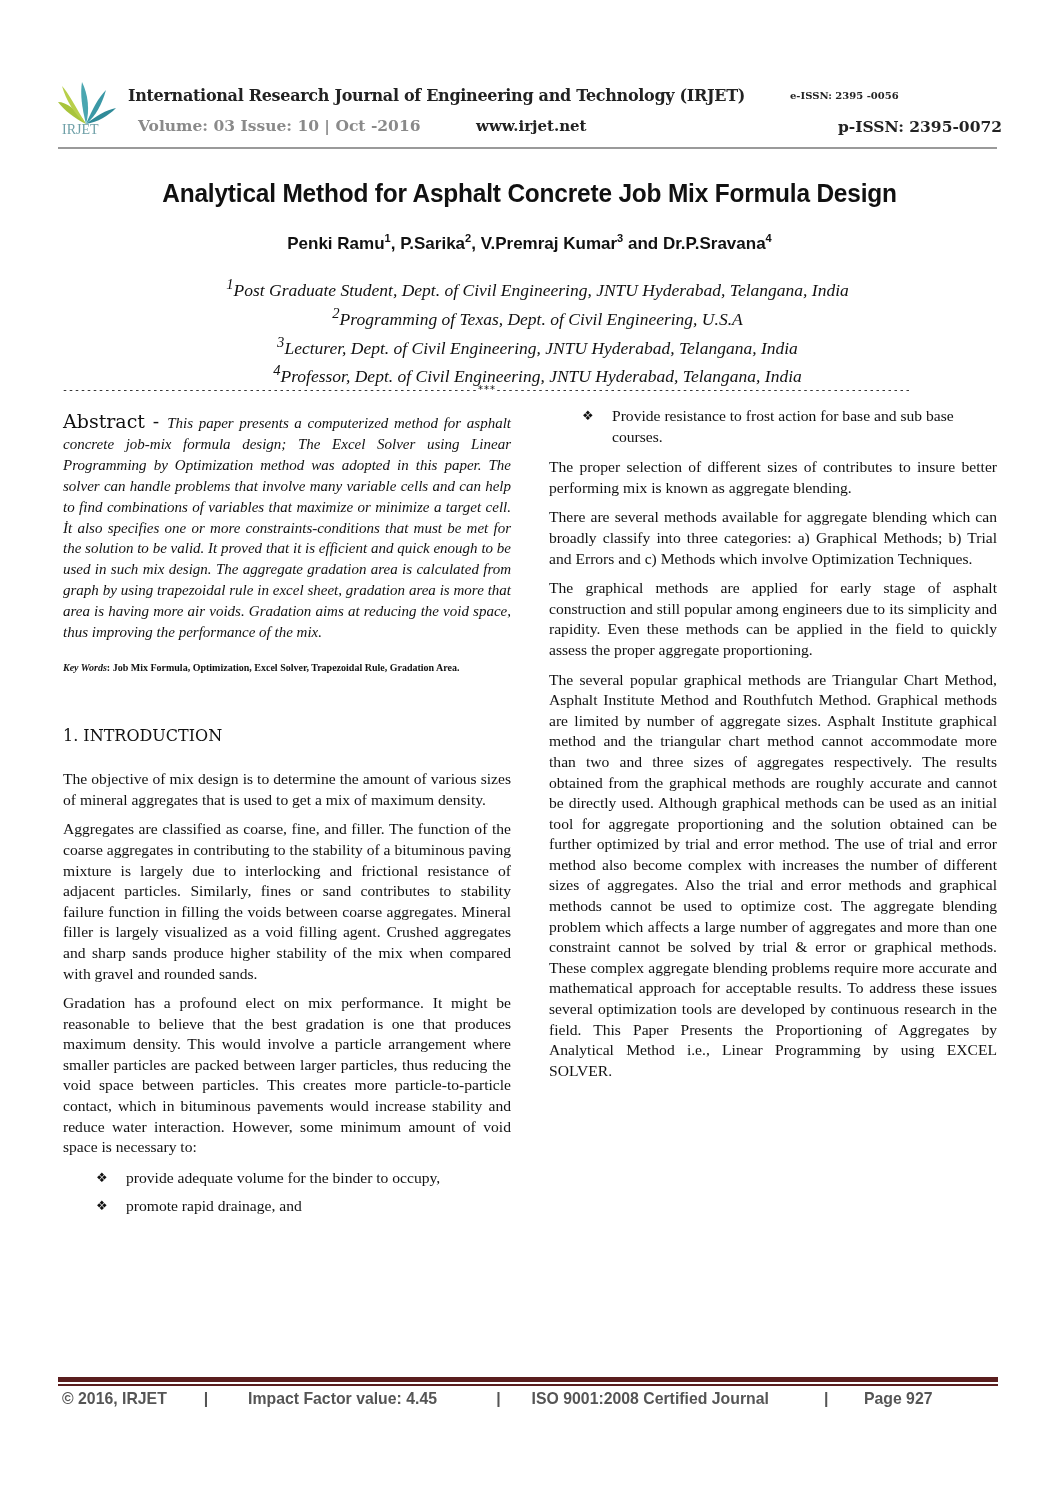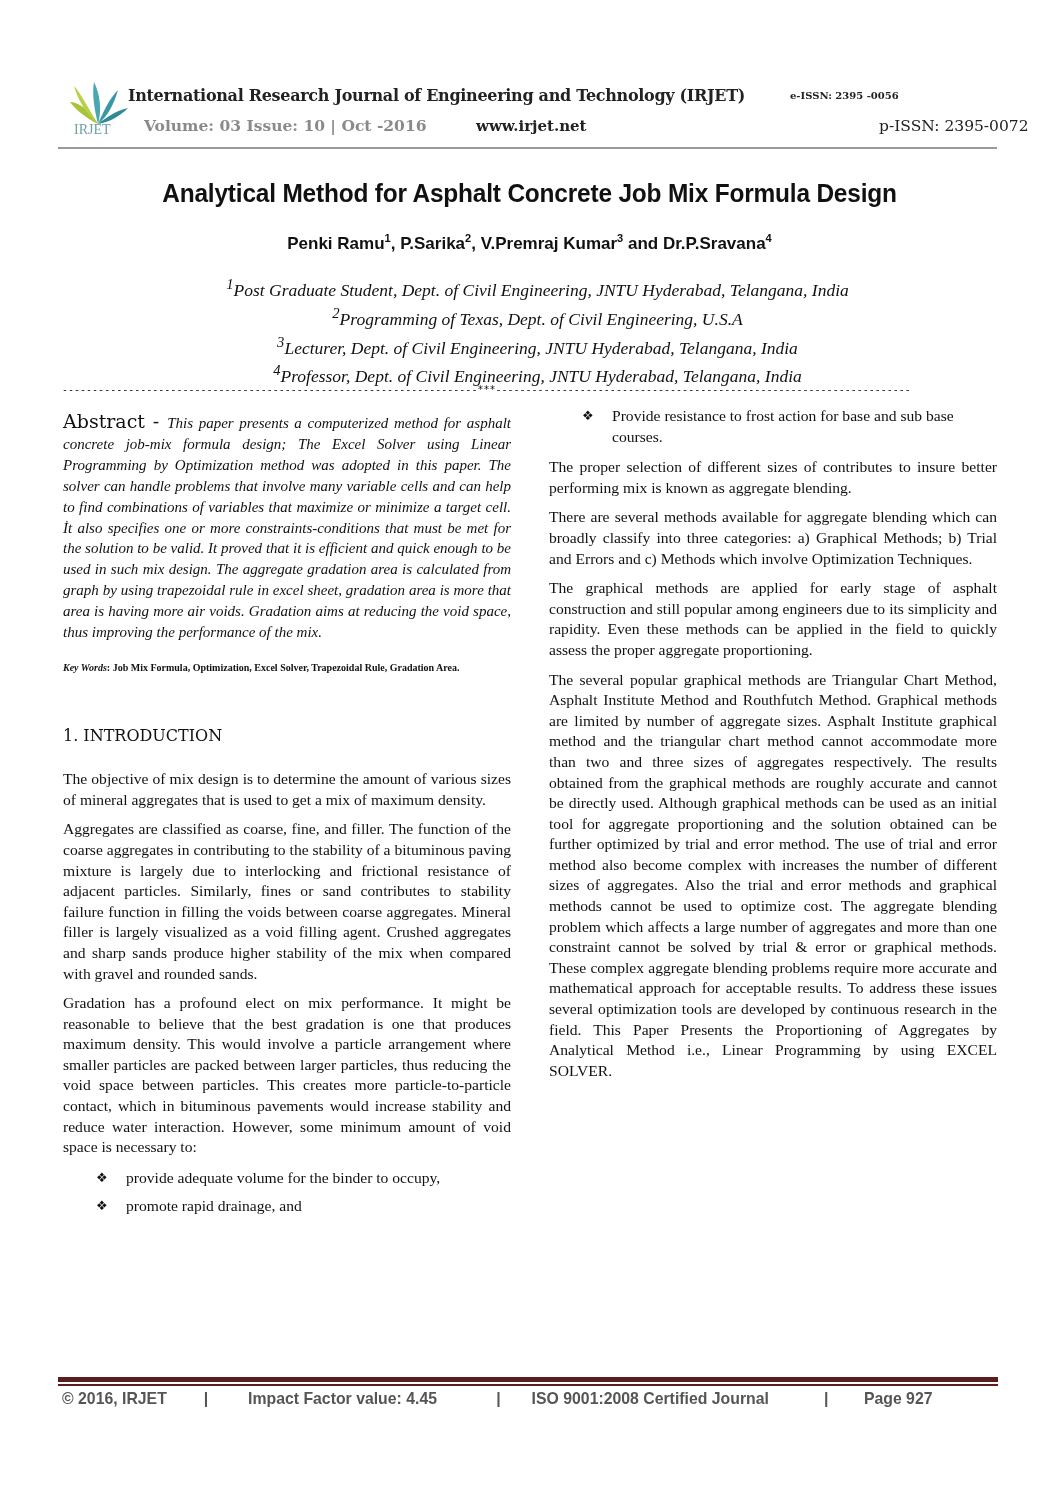--- a/index.html
+++ b/index.html
@@ -1,25 +1,25 @@
 <!DOCTYPE html>
 <html><head>
 <meta charset="utf-8">
 <style>
   html, body { margin: 0; padding: 0; background: #ffffff; }
   body { width: 1059px; height: 1497px; position: relative; overflow: hidden; color: #111; font-family: "DejaVu Serif", serif; }
   .abs { position: absolute; }
   
-  .logo { left: 68px; top: 80px; width: 62px; height: 60px; }
+  .logo { left: 56px; top: 80px; width: 62px; height: 60px; }
   .logo-text { position: absolute; left: 6px; top: 42px; font-family: "Liberation Serif", serif; font-size: 14px; color: #6fa0a8; letter-spacing: 0px; }
   .journal { left: 128px; top: 86px; font-family: "DejaVu Serif", serif; font-weight: bold; font-size: 16px; color: #222; white-space: nowrap; letter-spacing: -0.3px; }
-  .vol { left: 144px; top: 116px; font-family: "DejaVu Serif", serif; font-weight: bold; font-size: 15.5px; color: #8a8a8a; white-space: nowrap; }
+  .vol { left: 138px; top: 116px; font-family: "DejaVu Serif", serif; font-weight: bold; font-size: 15.5px; color: #8a8a8a; white-space: nowrap; }
   .web { left: 476px; top: 117px; font-family: "DejaVu Serif", serif; font-weight: bold; font-size: 15px; color: #222; }
   .eissn { left: 790px; top: 90px; font-family: "DejaVu Serif", serif; font-weight: bold; font-size: 10px; color: #222; white-space: nowrap; }
-  .pissn { left: 879px; top: 117px; font-family: "DejaVu Serif", serif; font-weight: normal; font-size: 15.5px; color: #222; white-space: nowrap; }
+  .pissn { left: 838px; top: 117px; font-family: "DejaVu Serif", serif; font-weight: bold; font-size: 15.5px; color: #222; white-space: nowrap; }
   .hrule { left: 58px; top: 147px; width: 939px; height: 2px; background: #9a9a9a; }
   
   .title { left: 0; width: 1059px; top: 178px; text-align: center; font-family: "Liberation Sans", sans-serif; font-weight: bold; font-size: 26px; color: #111; letter-spacing: -0.2px; transform: scaleX(0.94); transform-origin: center; }
   .authors { left: 0; width: 1059px; top: 232px; text-align: center; font-family: "Liberation Sans", sans-serif; font-weight: bold; font-size: 17px; color: #111; }
   .authors sup, .aff sup { font-size: 0.65em; }
   .affs { left: 8px; width: 1059px; top: 273px; text-align: center; font-family: "Liberation Serif", serif; font-style: italic; font-size: 17.5px; line-height: 23px; color: #111; }
   .dashes { left: 62px; top: 384px; width: 935px; font-family: "DejaVu Sans Mono", monospace; font-size: 10px; color: #111; white-space: nowrap; overflow: hidden; }
   
   .col { position: absolute; width: 448px; font-family: "Liberation Serif", serif; font-size: 15.6px; line-height: 20.6px; color: #111; text-align: justify; }
   .col-left { left: 63px; top: 411px; }

